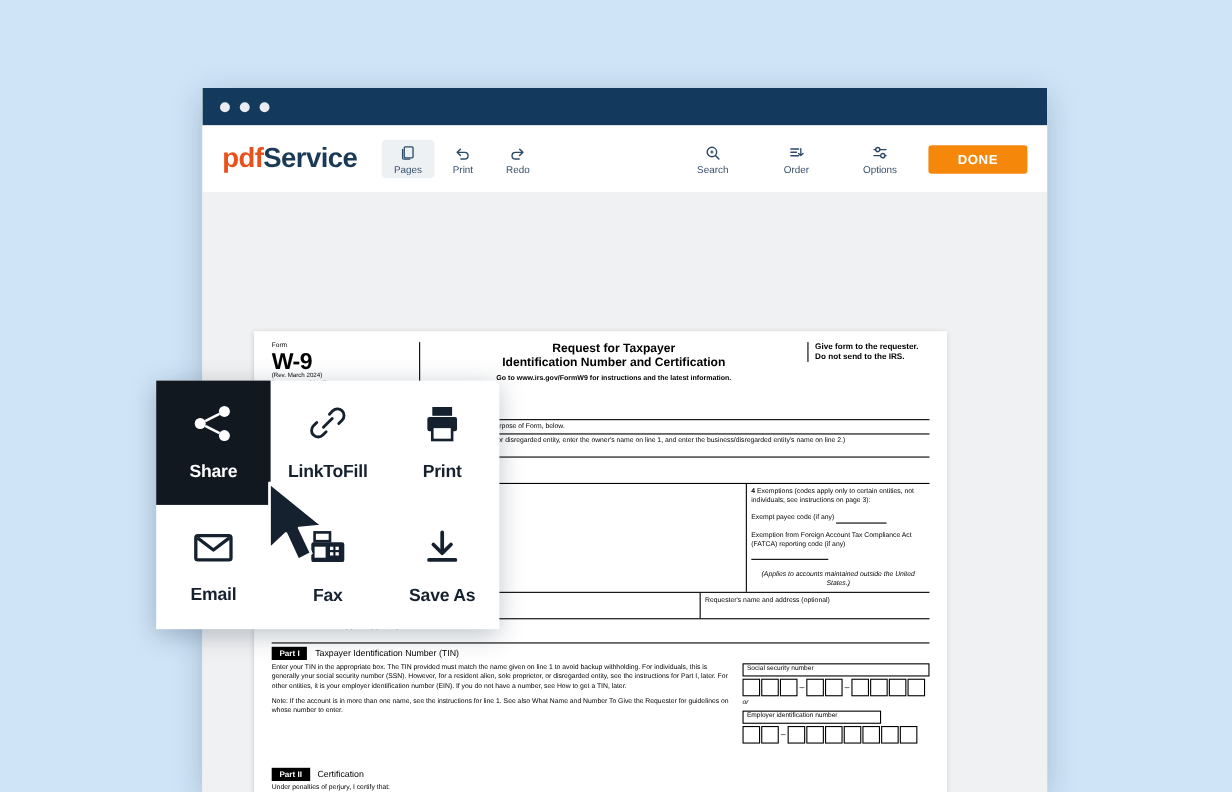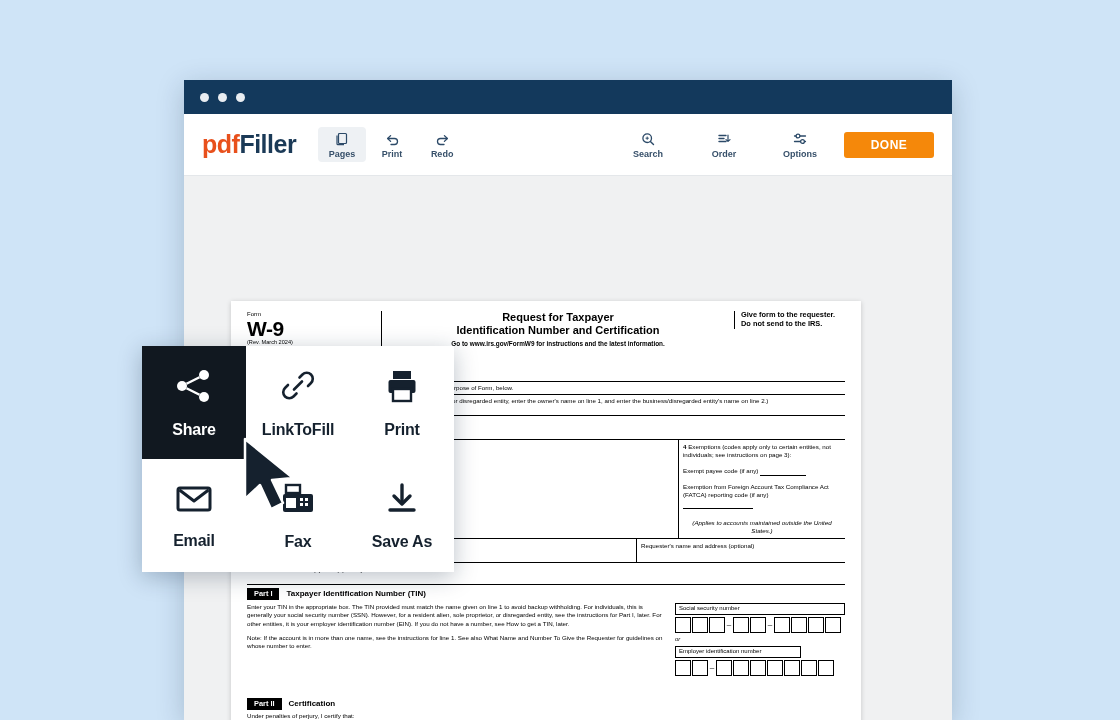--- a/index.html
+++ b/index.html
@@ -73,21 +73,20 @@
     padding: 4px 2px 3px;
     border-radius: 4px;
     cursor: pointer;
   }
   .tool-btn.active { background: #eef1f4; }
   .tool-btn .tl {
     font-size: 9px;
     color: #37506a;
     margin-top: 3px;
     line-height: 1;
-    font-weight: bold;
   }
   .tool-btn svg { display: block; }
 
   .spacer { flex: 1; }
 
   .right-tools { display: flex; align-items: center; gap: 28px; margin-right: 20px; }
 
   .done-btn {
     background: #f5880a;
     color: #ffffff;
@@ -152,21 +151,21 @@
   .cb { width: 5px; height: 5px; border: 0.8px solid #000; display: inline-block; margin-right: 3px; vertical-align: -1px;}
   .ul { border-bottom: 0.8px solid #000; display: inline-block; }
 
   .addr { display: flex; border-bottom: 1px solid #000; }
   .addr .l { flex: 1; border-right: 1px solid #000; padding: 3px 4px 12px; }
   .addr .r { width: 200px; padding: 3px 4px 12px; }
   .acct { padding: 3px 4px 10px 4px; border-bottom: 1.6px solid #000; }
 
   .partbar { display: flex; align-items: center; gap: 7px; margin-top: 3px; text-align: right; }
   .partbar .tag { background: #000; color: #fff; font-weight: bold; font-size: 7.4px; padding: 1px 7px; }
-  .partbar .ttl { font-weight: bold; font-size: 8px; }
+  .partbar .ttl { font-weight: normal; font-size: 8px; }
 
   .tin { display: flex; gap: 10px; margin-top: 3px; }
   .tin .txt { flex: 1; font-size: 6.2px; }
   .tin .boxes { width: 170px; }
   .boxlabel { border: 1px solid #000; font-size: 6px; padding: 1px 3px; font-weight: normal; }
   .cells { display: flex; align-items: center; gap: 1px; margin-top: 2px; }
   .cell { width: 14px; height: 14px; border: 1px solid #000; }
   .dash { width: 6px; text-align: center; font-size: 8px; }
   .orsmall { font-size: 6px; font-style: italic; margin: 3px 0 2px; }
 
@@ -218,21 +217,21 @@
 
 <div class="app-window">
 
   <div class="titlebar">
     <span class="dot"></span>
     <span class="dot"></span>
     <span class="dot"></span>
   </div>
 
   <div class="toolbar">
-    <div class="logo"><span class="pdf">pdf</span><span class="filler">Filler</span></div>
+    <div class="logo"><span class="pdf">pdf</span><span class="filler">Service</span></div>
 
     <div class="tool-group">
       <div class="tool-btn active">
         <span>
           <svg width="16" height="16" viewBox="0 0 16 16">
               <rect x="4.5" y="2.5" width="8" height="10" rx="1" fill="none" stroke="#2c4a68" stroke-width="1.2"></rect>
               <path d="M3 4.5v8.2a1 1 0 0 0 1 1h6" fill="none" stroke="#2c4a68" stroke-width="1.2"></path>
             </svg>
         </span>
         <span class="tl">Pages</span>

